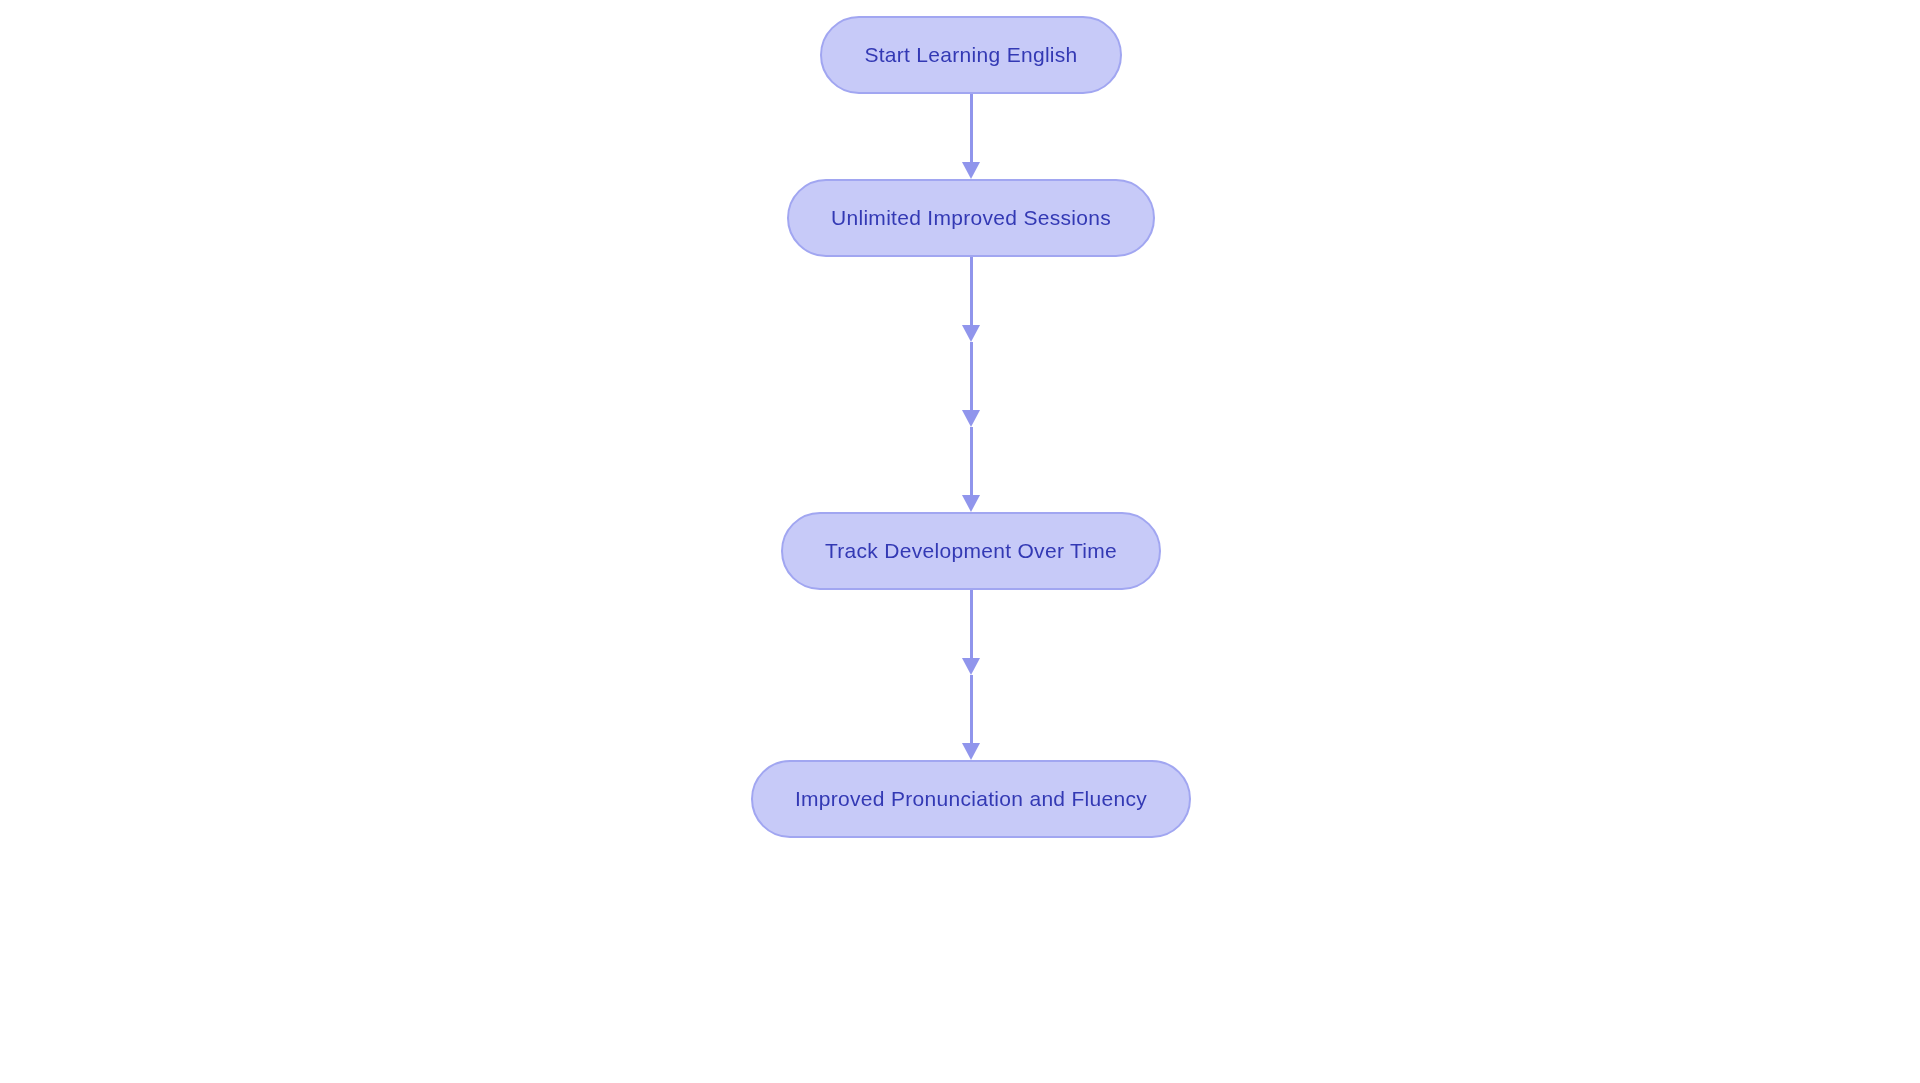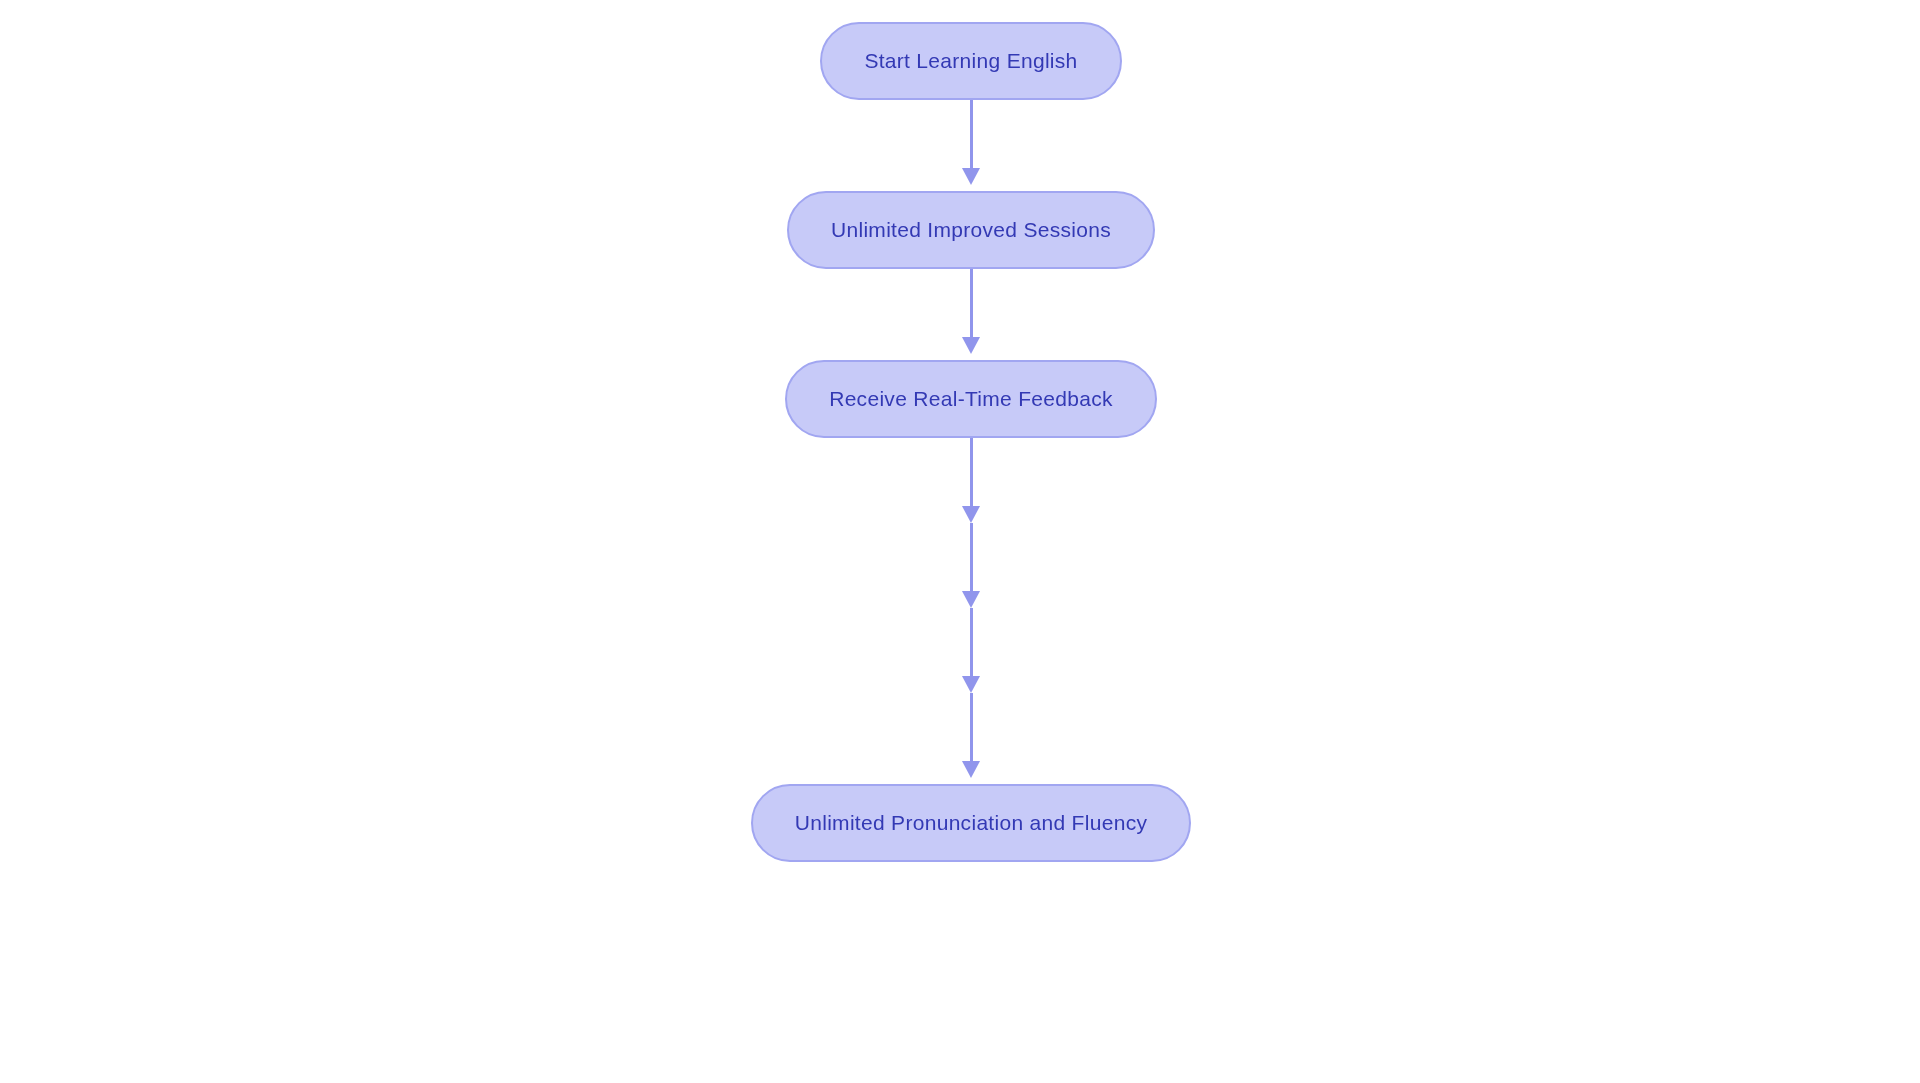--- a/index.html
+++ b/index.html
@@ -39,21 +39,20 @@
     height: 78px;
     min-height: 78px;
     padding: 0 42px;
     background: var(--node-fill);
     border: 2px solid var(--node-border);
     border-radius: 39px;
     display: flex;
     align-items: center;
     justify-content: center;
     flex: 0 0 auto;
-    margin-top: 6px;
   }
   .node-label {
     color: var(--node-text);
     font-size: 21px;
     letter-spacing: 0.3px;
     white-space: nowrap;
   }
   .arrow {
     height: 85px;
     min-height: 85px;
@@ -92,45 +91,45 @@
 
     <div class="node">
       <span class="node-label">Unlimited Improved Sessions</span>
     </div>
 
     <div class="arrow">
       <div class="arrow-line"></div>
       <div class="arrow-head"></div>
     </div>
 
+
+    <div class="arrow">
+      <div class="arrow-line"></div>
+      <div class="arrow-head"></div>
+    </div>
+
+
+    <div class="arrow">
+      <div class="arrow-line"></div>
+      <div class="arrow-head"></div>
+    </div>
+
     <div class="node">
-      <span class="node-label">Receive Real-Time Feedback</span>
+      <span class="node-label">Track Development Over Time</span>
     </div>
 
     <div class="arrow">
       <div class="arrow-line"></div>
       <div class="arrow-head"></div>
     </div>
 
 
     <div class="arrow">
       <div class="arrow-line"></div>
       <div class="arrow-head"></div>
     </div>
 
-
-    <div class="arrow">
-      <div class="arrow-line"></div>
-      <div class="arrow-head"></div>
-    </div>
-
-
-    <div class="arrow">
-      <div class="arrow-line"></div>
-      <div class="arrow-head"></div>
-    </div>
-
     <div class="node">
-      <span class="node-label">Unlimited Pronunciation and Fluency</span>
+      <span class="node-label">Improved Pronunciation and Fluency</span>
     </div>
 
   </div>
 </div>
 
 </body></html>

